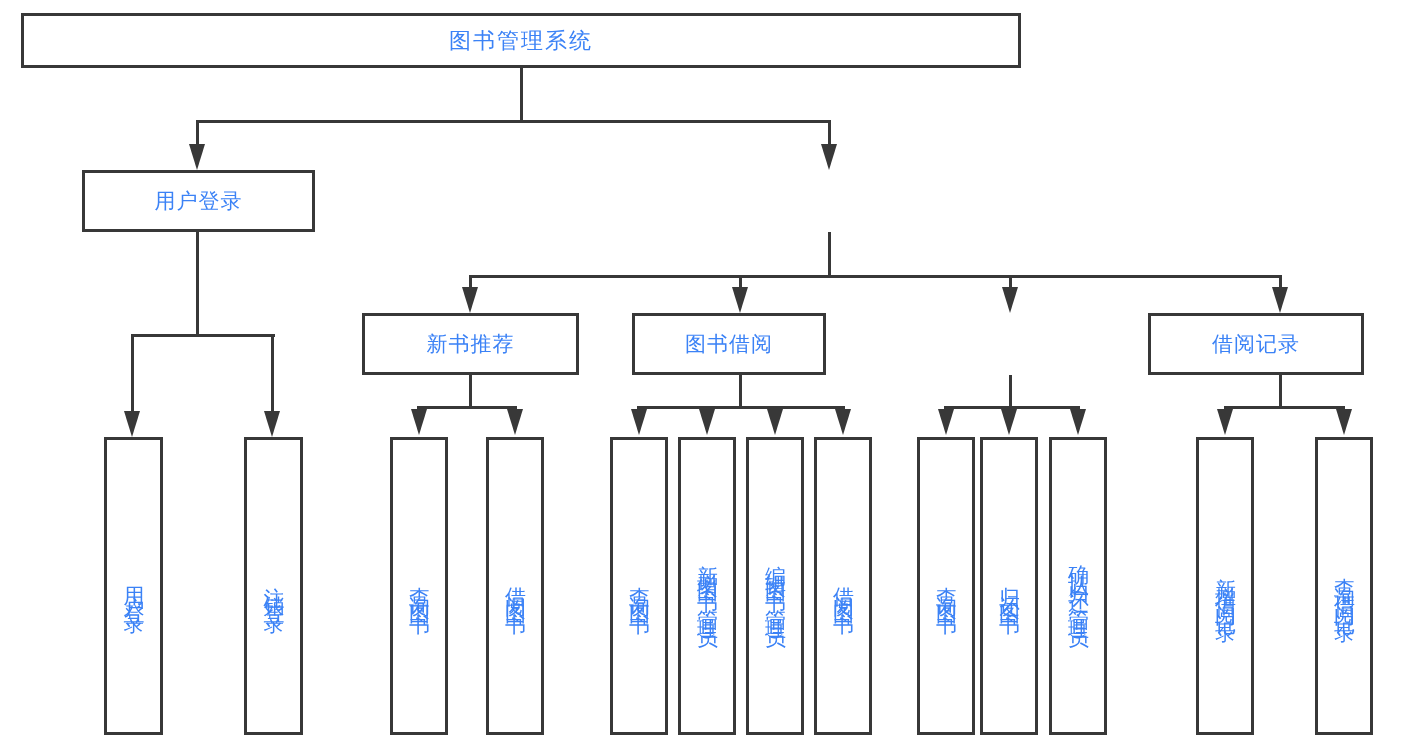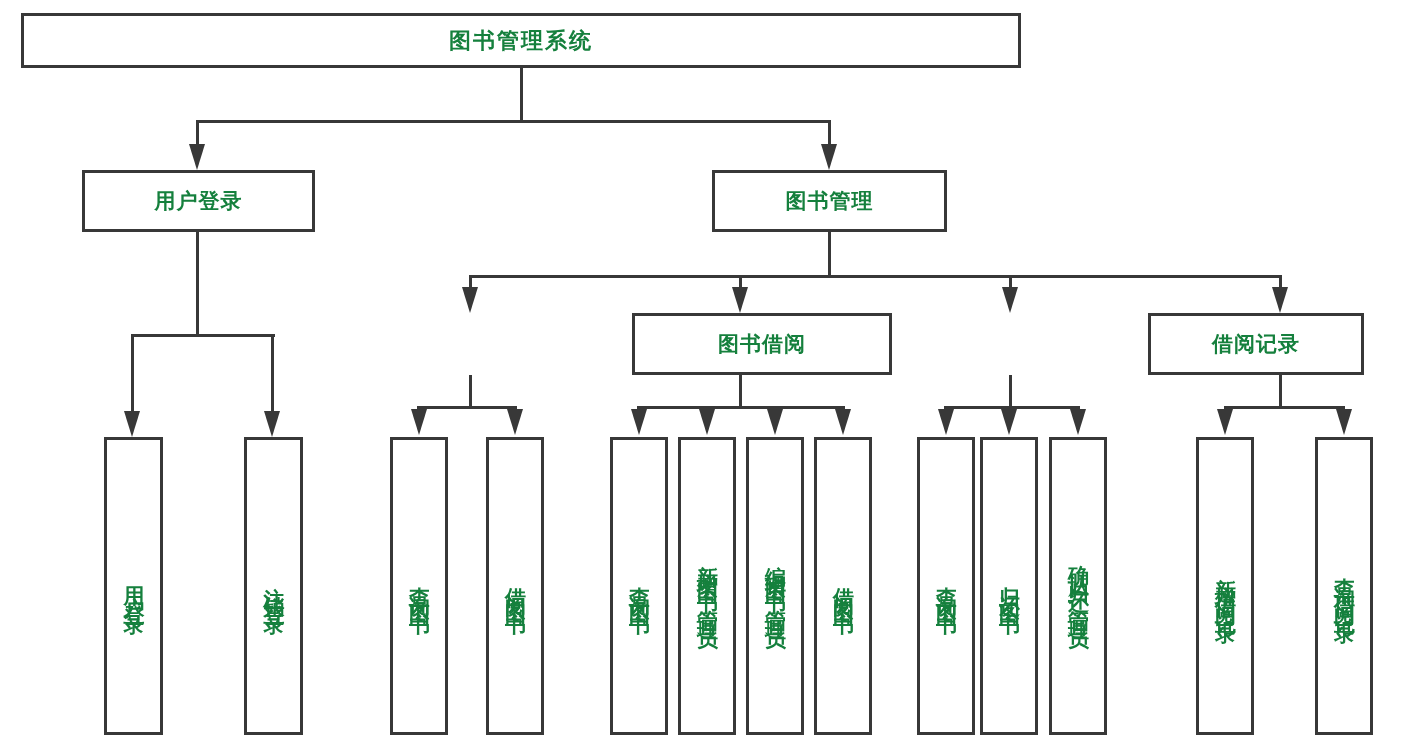--- a/index.html
+++ b/index.html
@@ -8,24 +8,23 @@
     width:1405px;height:747px;
     background:#ffffff;
     font-family:"DejaVu Sans","Liberation Sans",sans-serif;
     overflow:hidden;
   }
   .box{
     position:absolute;
     border:3px solid #383838;
     background:#ffffff;
     display:flex;align-items:center;justify-content:center;
-    color:#15803d;
+    color:#3b82f6;
     box-sizing:border-box;
     text-align:center;
-    font-weight:bold;
   }
   .hbox{font-size:21px;letter-spacing:1px;}
   .rootbox{font-size:22px;letter-spacing:2px;}
   .vbox{
     writing-mode:vertical-rl;
     text-orientation:mixed;
     font-size:21px;
     letter-spacing:9px;
     line-height:1;
     padding-top:4px;
@@ -57,41 +56,41 @@
   <div class="box rootbox" style="left:21px;top:13px;width:1000px;height:55px">图书管理系统</div>
 
   <div class="vline" style="left:520px;top:66px;height:56px"></div>
   <div class="hline" style="left:196px;top:120px;width:635px"></div>
   <div class="vline" style="left:196px;top:120px;height:32px"></div>
   <div class="arrow" style="left:189px;top:144px"></div>
   <div class="vline" style="left:828px;top:120px;height:32px"></div>
   <div class="arrow" style="left:821px;top:144px"></div>
 
   <div class="box hbox" style="left:82px;top:170px;width:233px;height:62px">用户登录</div>
-  <div class="box hbox" style="left:712px;top:170px;width:235px;height:62px">图书管理</div>
 
   <div class="vline" style="left:196px;top:232px;height:104px"></div>
   <div class="hline" style="left:131px;top:334px;width:144px"></div>
   <div class="vline" style="left:131px;top:334px;height:80px"></div>
   <div class="arrow" style="left:124px;top:411px"></div>
   <div class="vline" style="left:271px;top:334px;height:80px"></div>
   <div class="arrow" style="left:264px;top:411px"></div>
 
   <div class="vline" style="left:828px;top:232px;height:45px"></div>
   <div class="hline" style="left:469px;top:275px;width:813px"></div>
   <div class="vline" style="left:469px;top:275px;height:14px"></div>
   <div class="arrow" style="left:462px;top:287px"></div>
   <div class="vline" style="left:739px;top:275px;height:14px"></div>
   <div class="arrow" style="left:732px;top:287px"></div>
   <div class="vline" style="left:1009px;top:275px;height:14px"></div>
   <div class="arrow" style="left:1002px;top:287px"></div>
   <div class="vline" style="left:1279px;top:275px;height:14px"></div>
   <div class="arrow" style="left:1272px;top:287px"></div>
 
-  <div class="box hbox" style="left:632px;top:313px;width:260px;height:62px">图书借阅</div>
+  <div class="box hbox" style="left:362px;top:313px;width:217px;height:62px">新书推荐</div>
+  <div class="box hbox" style="left:632px;top:313px;width:194px;height:62px">图书借阅</div>
   <div class="box hbox" style="left:1148px;top:313px;width:216px;height:62px">借阅记录</div>
 
   <div class="vline" style="left:469px;top:375px;height:33px"></div>
   <div class="hline" style="left:417px;top:406px;width:100px"></div>
   <div class="arrow" style="left:411px;top:409px"></div>
   <div class="arrow" style="left:507px;top:409px"></div>
 
   <div class="vline" style="left:739px;top:375px;height:33px"></div>
   <div class="hline" style="left:637px;top:406px;width:208px"></div>
   <div class="arrow" style="left:631px;top:409px"></div>

